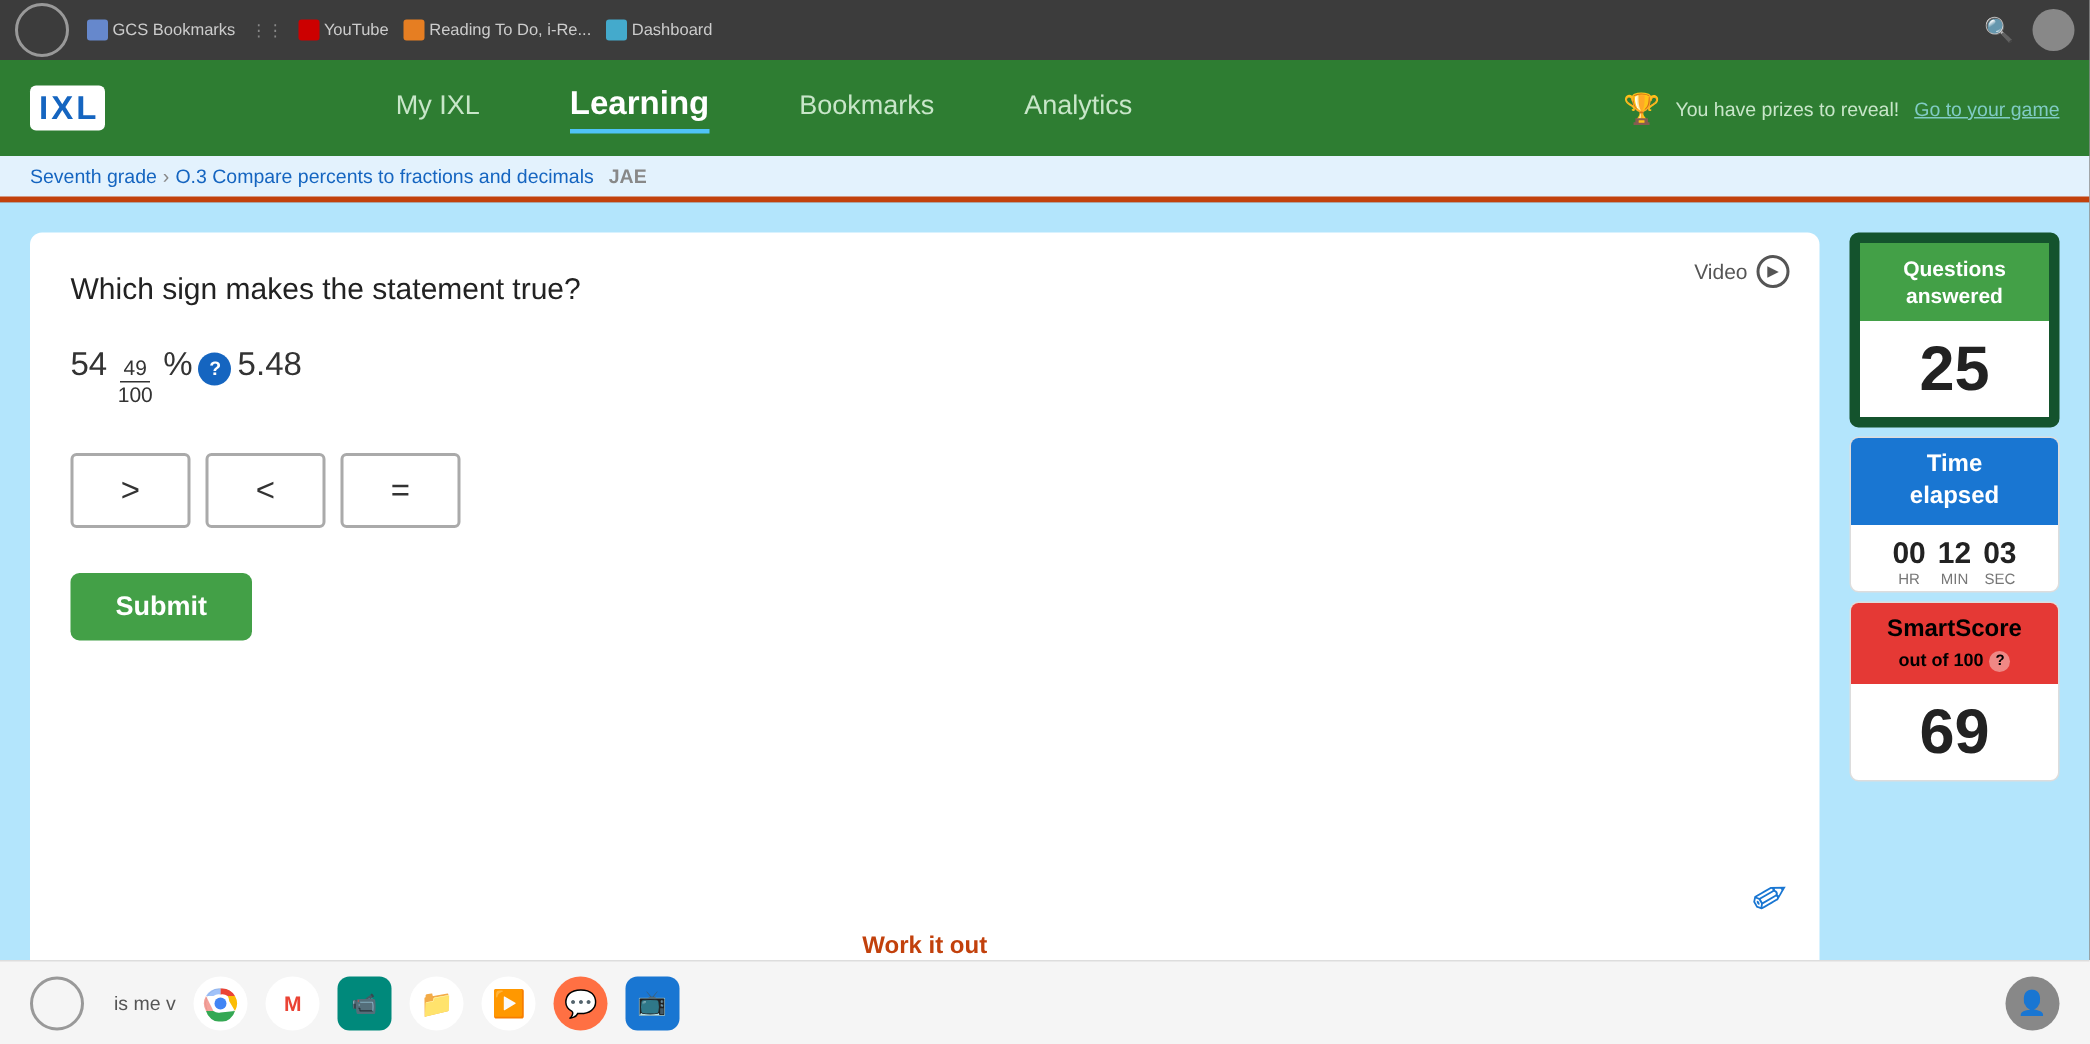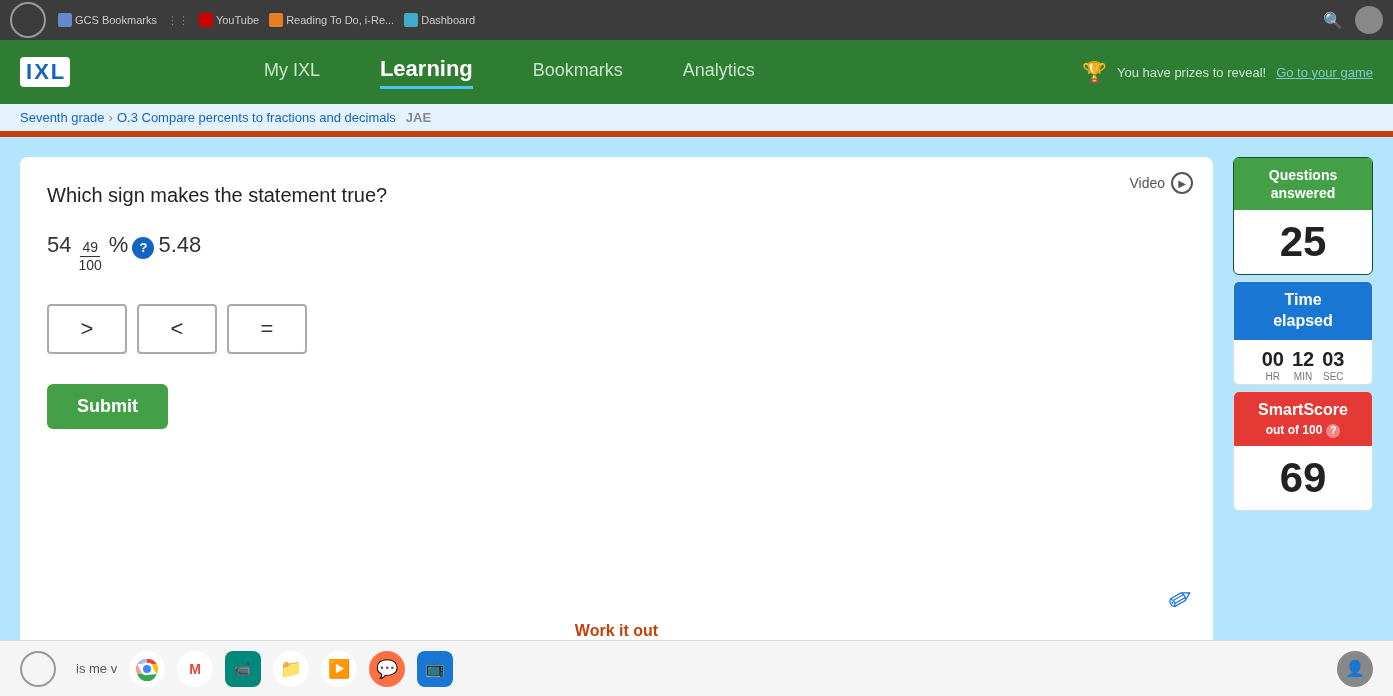--- a/index.html
+++ b/index.html
@@ -71,21 +71,21 @@
     .trophy-icon { font-size: 20px; color: #fdd835; }
     .prizes-link { color: #80cbc4; text-decoration: underline; font-size: 13px; }
 
     
     .breadcrumb-bar {
       background: #e3f2fd;
       padding: 6px 20px;
       font-size: 13px;
       color: #555;
       display: flex; align-items: center; gap: 4px;
-      border-bottom: 6px solid #c2410c;
+      border-bottom: 4px solid #c2410c;
     }
     .breadcrumb-link { color: #1565c0; text-decoration: none; cursor: pointer; }
     .breadcrumb-sep { color: #888; }
     .breadcrumb-user { color: #888; font-weight: bold; }
 
     
     .main-content {
       flex: 1;
       background: #b3e5fc;
       display: flex;
@@ -174,21 +174,21 @@
     
     .sidebar-stats {
       width: 140px;
       display: flex; flex-direction: column; gap: 0;
     }
 
     .questions-box {
       background: white;
       border-radius: 6px;
       overflow: hidden;
-      border: 1px solid #14532d;
+      border: 7px solid #14532d;
       margin-bottom: 6px;
     }
     .questions-header {
       background: #43a047;
       color: white; font-weight: bold;
       font-size: 14px; text-align: center;
       padding: 8px;
       line-height: 1.3;
     }
     .questions-number {
@@ -219,21 +219,21 @@
     .time-sep { font-size: 20px; color: #555; padding-top: 2px; }
 
     .smartscore-box {
       background: white;
       border-radius: 6px;
       overflow: hidden;
       border: 1px solid #ddd;
     }
     .smartscore-header {
       background: #e53935;
-      color: #ffffff; font-weight: bold;
+      color: #000000; font-weight: bold;
       font-size: 14px; text-align: center;
       padding: 8px; line-height: 1.3;
       display: flex; flex-direction: column; align-items: center; gap: 2px;
     }
     .smartscore-title { font-size: 16px; }
     .smartscore-sub { font-size: 12px; display: flex; align-items: center; gap: 4px; }
     .smartscore-number {
       font-size: 42px; font-weight: bold; color: #222;
       text-align: center; padding: 8px 0;
     }

